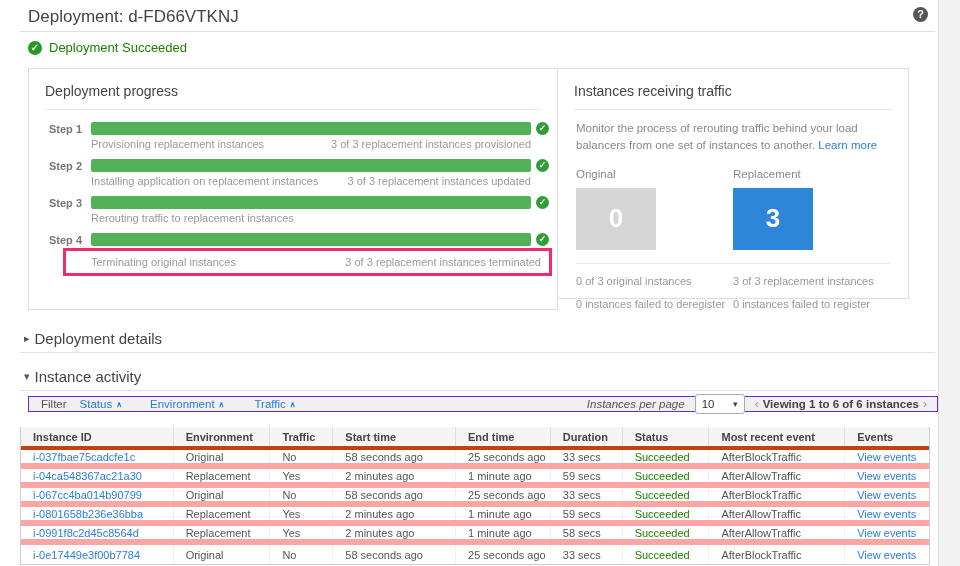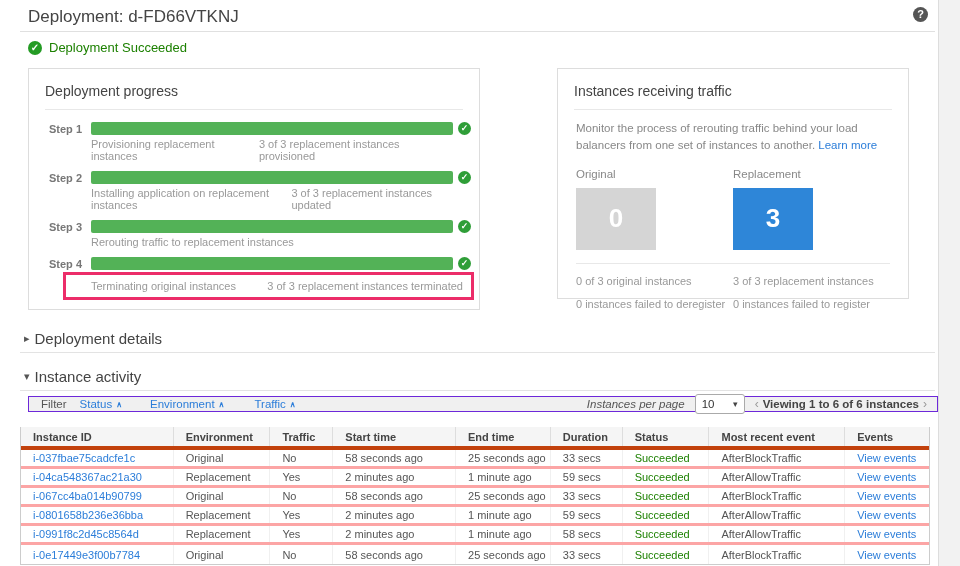--- a/index.html
+++ b/index.html
@@ -22,21 +22,21 @@
   .round-check { width:14px; height:14px; border-radius:50%; background:#249b24;
                  color:#fff; font-size:10px; line-height:14px; text-align:center;
                  font-weight:bold; flex:none; }
   .status-text { font-size:13px; color:#1d8102; }
 
   .panel { position:absolute; background:#fff; border:1px solid #ddd; }
   .panel-title { font-size:14px; color:#444; padding:14px 16px 10px; }
   .panel-divider { border-top:1px solid #e8e8e8; margin:0 16px; }
 
   
-  .panel.progress { left:28px; top:68px; width:452px; height:242px; }
+  .panel.progress { left:28px; top:68px; width:530px; height:242px; }
   .steps { padding:12px 8px 0 16px; }
   .step { margin-bottom:9px; }
   .step-row { display:flex; align-items:flex-end; }
   .step-label { width:46px; flex:none; font-size:11px; font-weight:bold;
                 color:#777; padding-left:4px; }
   .step-bar { flex:1; height:13px; background:#53b257; border-radius:2px; }
   .bar-check { width:13px; height:13px; margin-left:5px; flex:none;
                border-radius:50%; background:#2f9e38; color:#fff; font-size:9px;
                line-height:13px; text-align:center; font-weight:bold; }
   .step-labels { display:flex; justify-content:space-between; margin-left:46px;
@@ -86,21 +86,21 @@
 
   
   .itable { position:absolute; left:20px; top:427px; width:910px;
             border:1px solid #ccc; border-top:none; background:#fff; }
   .thead { display:flex; background:#f5f5f5; border-bottom:4px solid #c2410c;
            height:23px; font-size:11px; font-weight:bold; color:#444; }
   .th { display:flex; align-items:center; padding-left:12px; height:100%;
         border-left:1px solid #ddd; white-space:nowrap; overflow:hidden; }
   .th:first-child { border-left:none; }
   .tr { display:flex; height:19px; align-items:center; font-size:11px;
-        color:#555; border-bottom:3px solid #fca5a5; }
+        color:#555; border-bottom:6px solid #fca5a5; }
   .tr:last-child { border-bottom:none; }
   .td { padding-left:12px; white-space:nowrap; overflow:hidden; height:100%;
         display:flex; align-items:center; border-left:1px solid #f0f0f0; }
   .td:first-child { border-left:none; }
   .c1{width:152px;} .c2{width:97px;} .c3{width:63px;} .c4{width:123px;}
   .c5{width:95px;} .c6{width:72px;} .c7{width:87px;} .c8{width:136px;} .c9{width:85px;}
   .ok { color:#1d8102; }
 </style>
 </head>
 <body>

